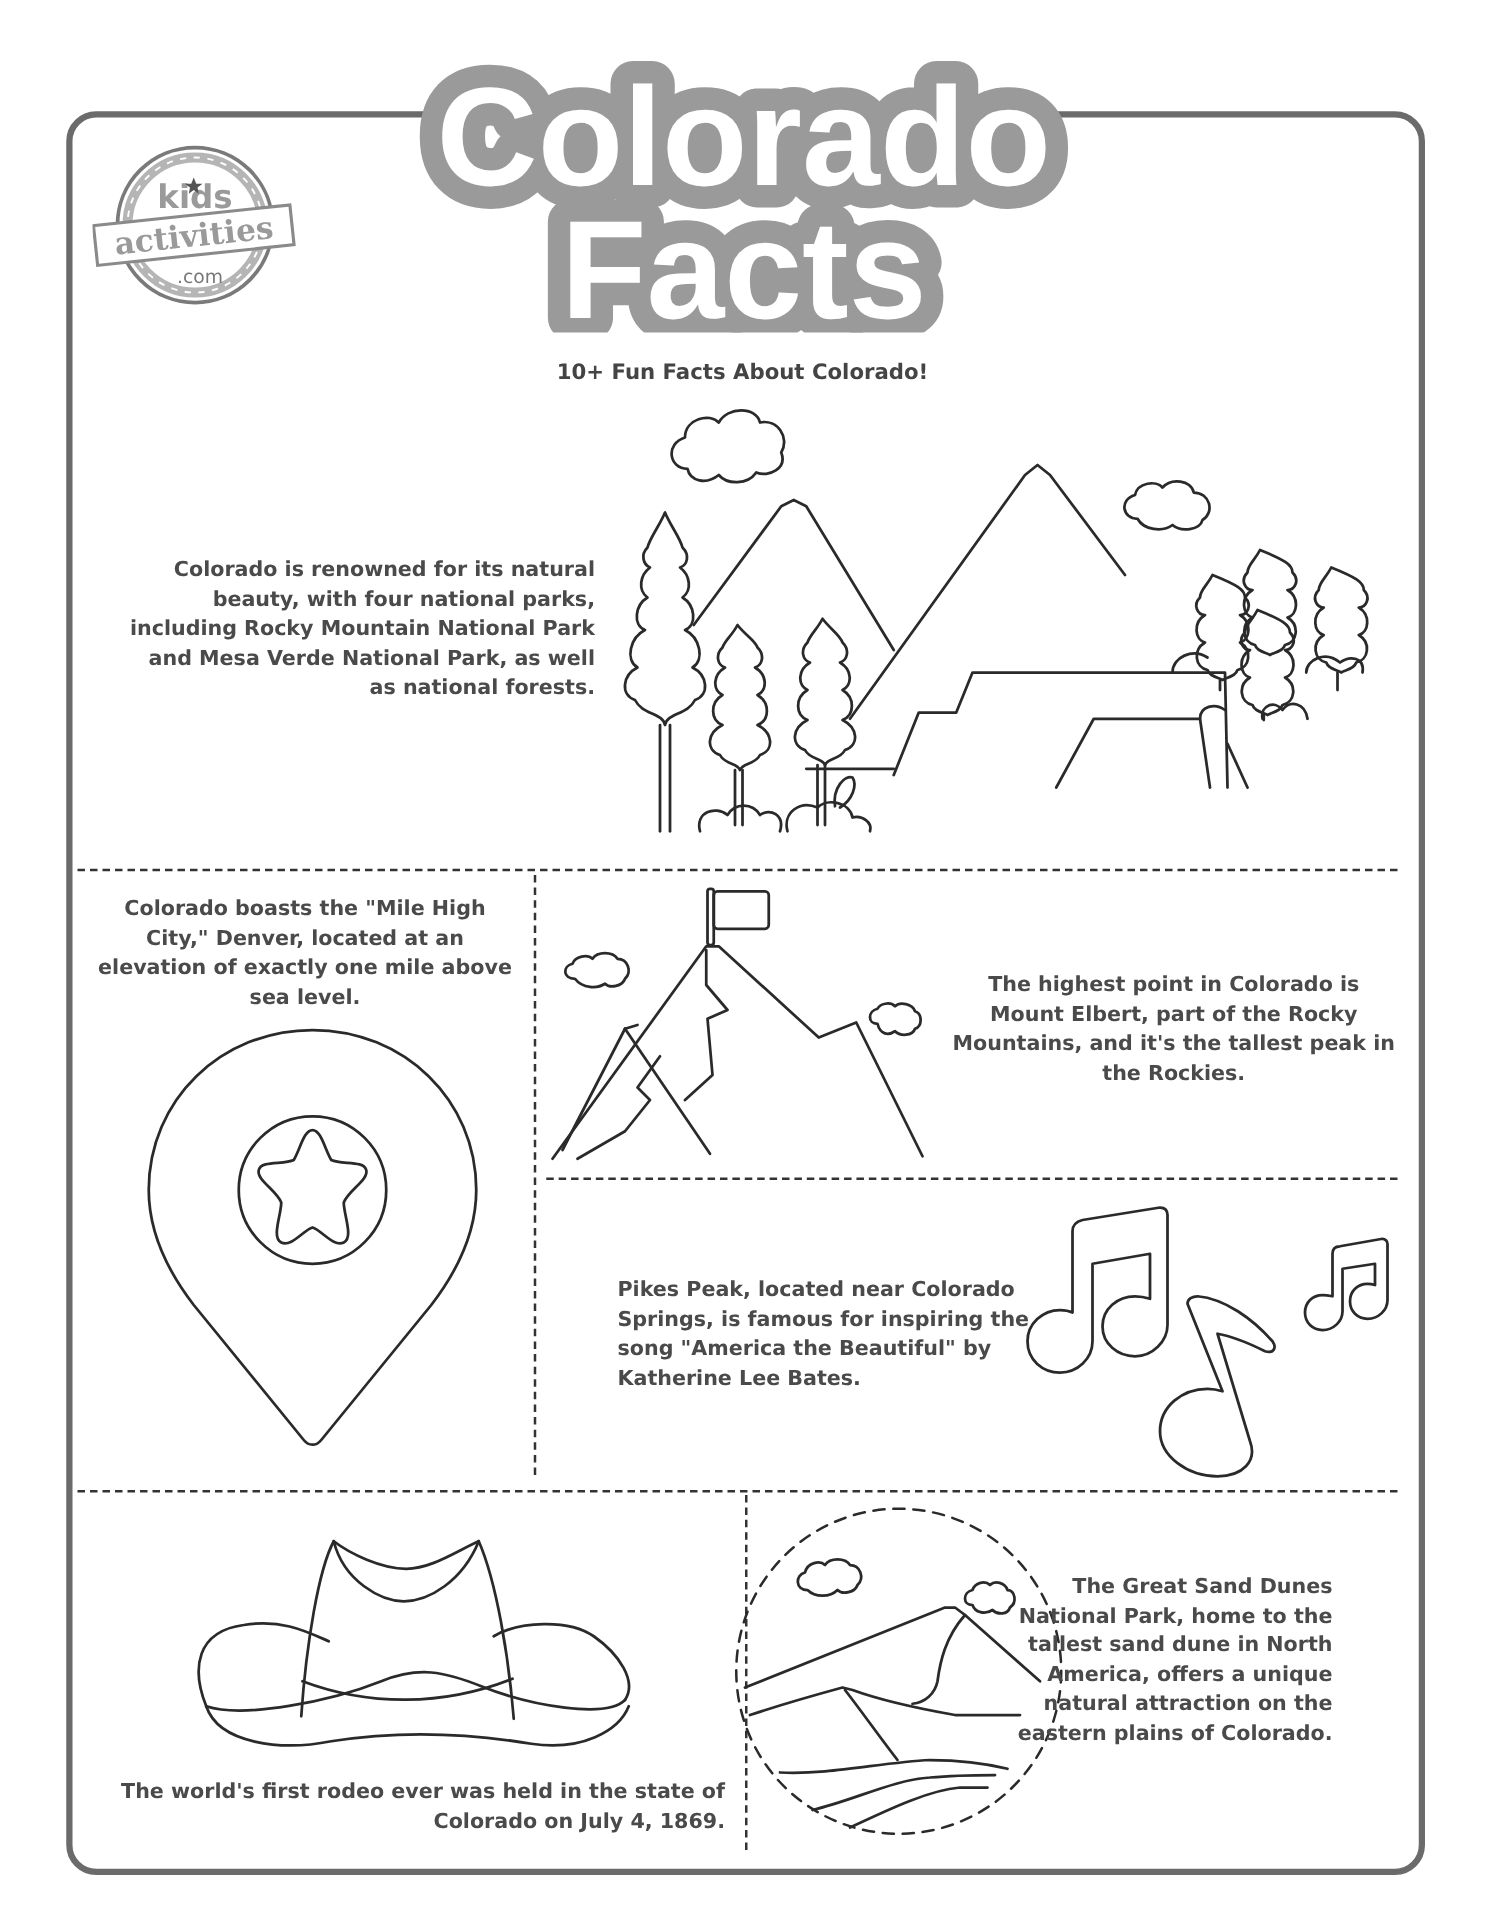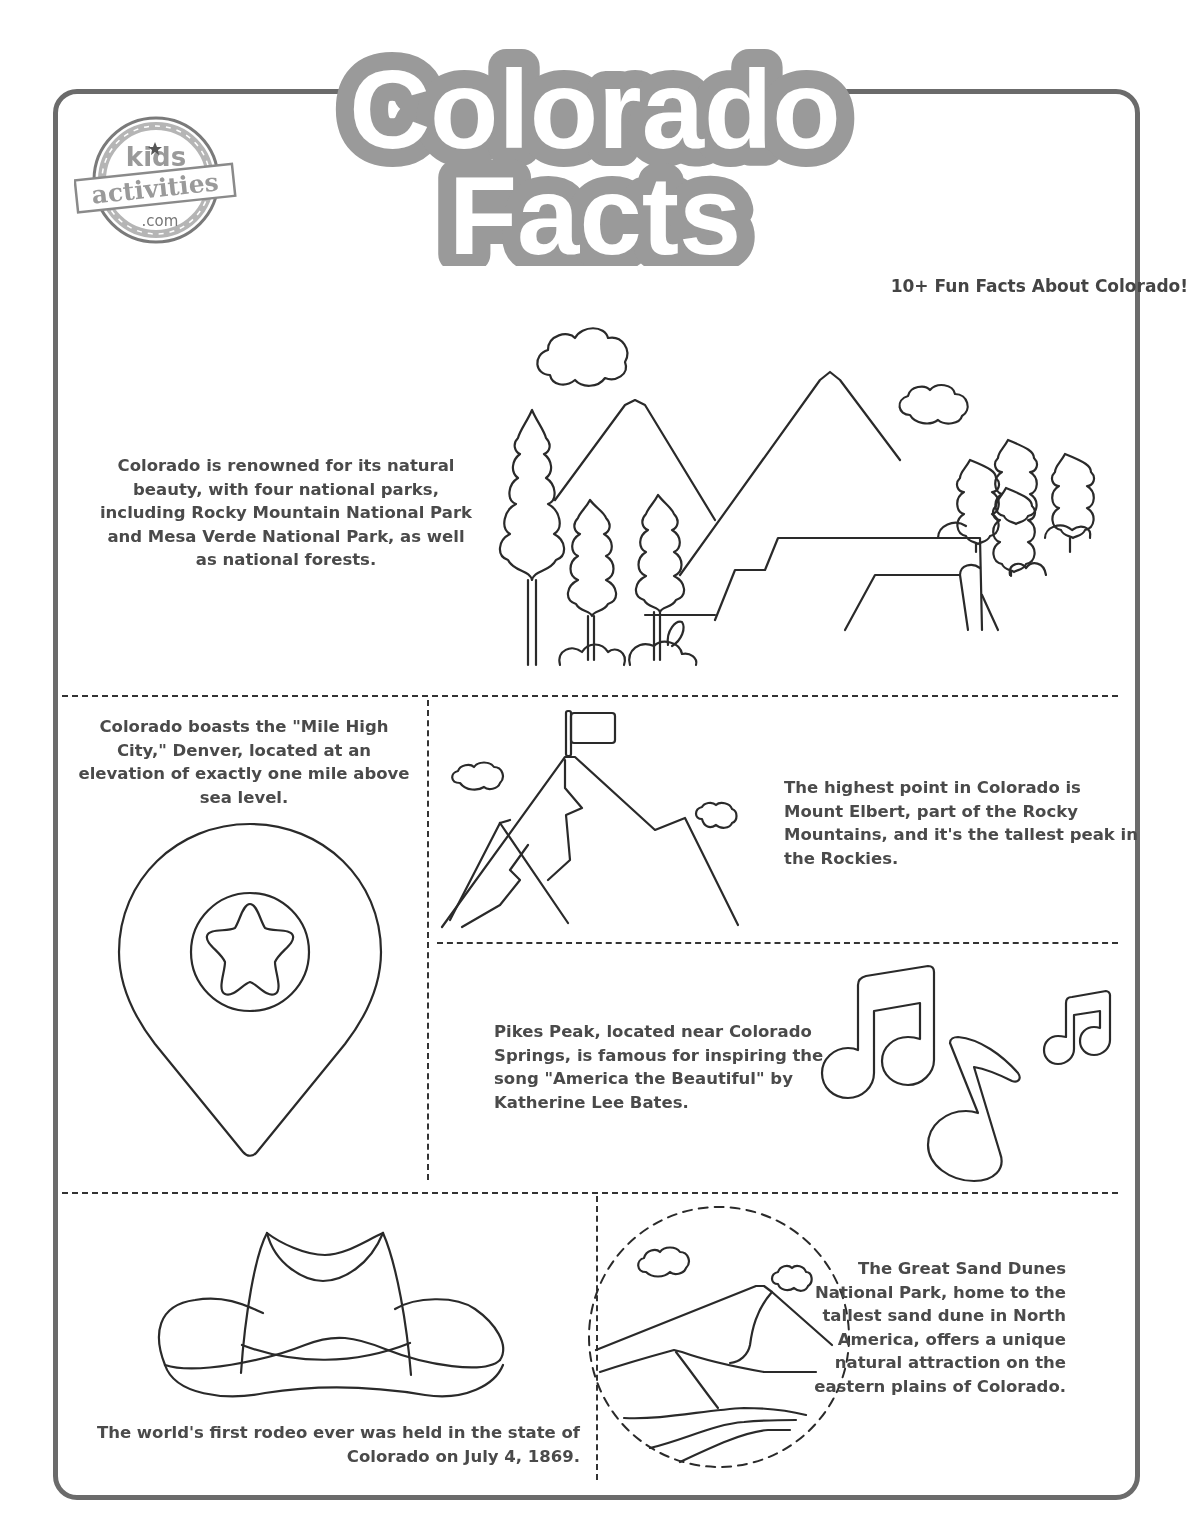--- a/index.html
+++ b/index.html
@@ -3,26 +3,26 @@
 <meta charset="utf-8">
 <style>
   html, body { margin: 0; padding: 0; background: #ffffff; }
   body { width: 1188px; height: 1536px; position: relative; overflow: hidden;
          font-family: "DejaVu Sans", "Liberation Sans", sans-serif; color: #4a4a4a; }
   .frame { position: absolute; left: 53px; top: 89px; width: 1077px; height: 1401px;
            border: 5px solid #6b6b6b; border-radius: 24px; box-sizing: content-box; }
   .title-wrap { position: absolute; left: 330px; top: 36px; width: 530px; height: 230px; }
   .title-svg { position: absolute; left: 0; top: 0; }
   .logo { position: absolute; left: 74px; top: 110px; width: 170px; height: 140px; }
-  .subtitle { position: absolute; left: 0; top: 276px; width: 1188px; text-align: right;
+  .subtitle { position: absolute; left: 0; top: 288px; width: 1188px; text-align: center;
               font-weight: bold; font-size: 17px; color: #444; }
   .fact { position: absolute; font-weight: bold; font-size: 16.5px; line-height: 23.5px; color: #4a4a4a; }
-  .f1 { left: 96px; top: 454px; width: 380px; text-align: center; }
+  .f1 { left: 96px; top: 444px; width: 380px; text-align: right; }
   .f2 { left: 72px; top: 715px; width: 344px; text-align: center; }
-  .f3 { left: 760px; top: 776px; width: 358px; text-align: left; margin-left: 24px; }
+  .f3 { left: 760px; top: 776px; width: 358px; text-align: center; }
   .f4 { left: 462px; top: 1020px; width: 340px; text-align: left; margin-left: 32px; }
   .f5 { left: 80px; top: 1421px; width: 500px; text-align: right; }
   .f6 { left: 808px; top: 1257px; width: 258px; text-align: right; }
   .dash { position: absolute; }
   .hdash { height: 0; border-top: 2px dashed #333; }
   .vdash { width: 0; border-left: 2px dashed #333; }
   svg.art { position: absolute; overflow: visible; }
   svg.art path, svg.art line, svg.art polyline, svg.art circle, svg.art rect, svg.art ellipse {
     fill: none; stroke: #2a2a2a; stroke-width: 2.2; stroke-linejoin: round; stroke-linecap: round; }
 </style>

